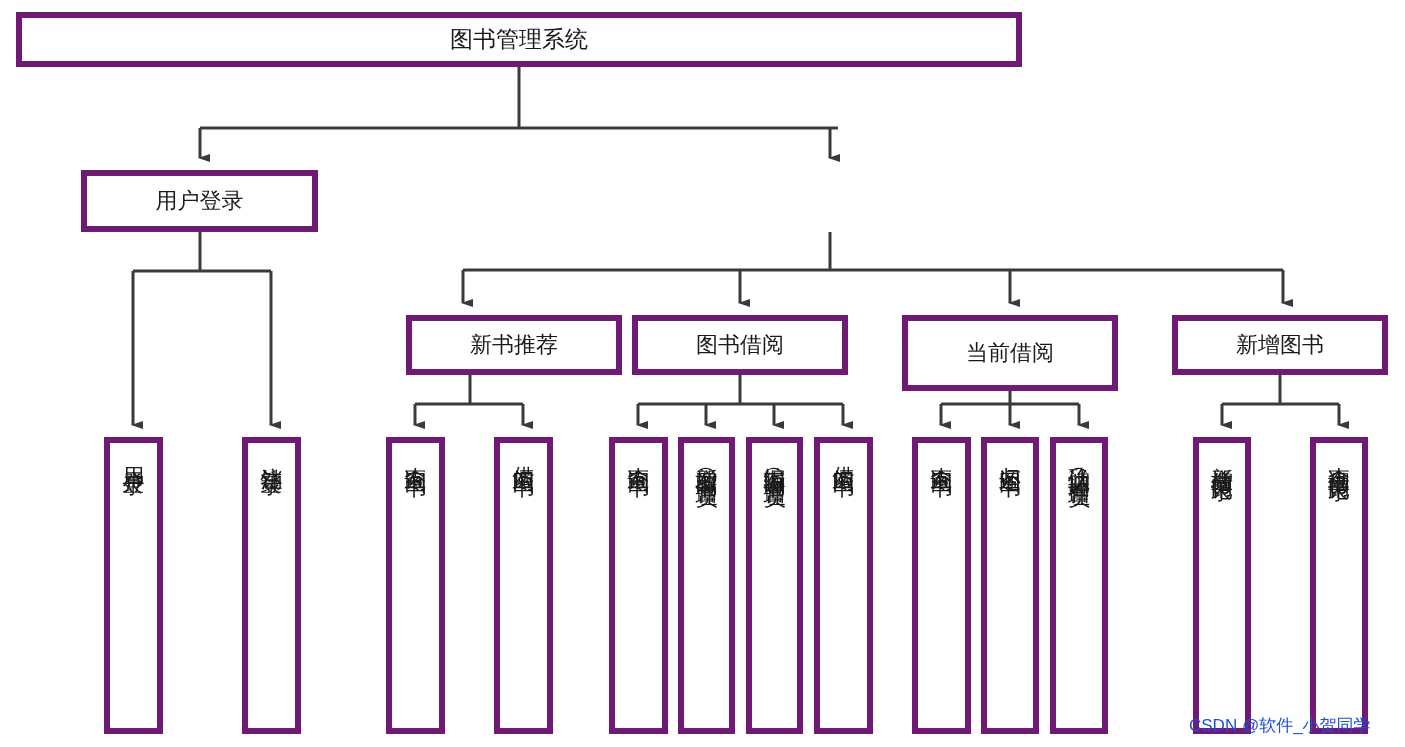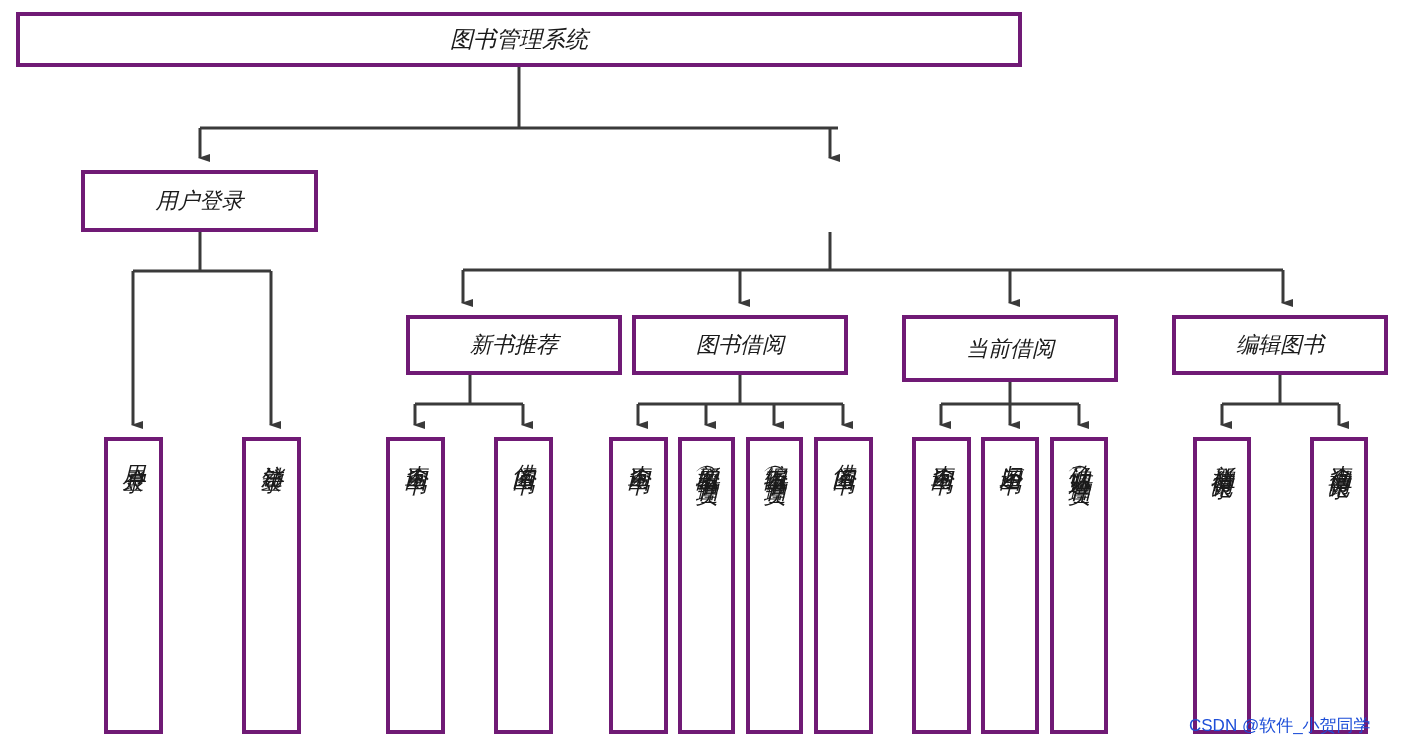--- a/index.html
+++ b/index.html
@@ -23,26 +23,25 @@
     position: absolute;
     left: 0;
     top: 0;
     width: 1405px;
     height: 747px;
   }
   .node {
     position: absolute;
     box-sizing: border-box;
     background: #ffffff;
-    border: 4px solid #701a75;
+    border: 6px solid #701a75;
     display: flex;
     align-items: center;
     justify-content: center;
     z-index: 2;
-    font-style: italic;
   }
   .node .label {
     color: #1a1a1a;
     text-align: center;
     line-height: 1.18;
     white-space: nowrap;
   }
   .node-root .label { font-size: 23px; }
   .node-l1 .label   { font-size: 22px; }
   .node-l2 .label   { font-size: 22px; }
@@ -135,26 +134,26 @@
 
 
   <div class="node node-l2" style="left:362px; top:315px; width:216px; height:60px;margin-left:44px;">
     <span class="label">新书推荐</span>
   </div>
 
   <div class="node node-l2" style="left:632px; top:315px; width:216px; height:60px;">
     <span class="label">图书借阅</span>
   </div>
 
-  <div class="node node-l2" style="left:902px; top:315px; width:216px; height:67px;">
+  <div class="node node-l2" style="left:902px; top:315px; width:216px; height:76px;">
     <span class="label">当前借阅</span>
   </div>
 
   <div class="node node-l2" style="left:1172px; top:315px; width:216px; height:60px;">
-    <span class="label">编辑图书</span>
+    <span class="label">新增图书</span>
   </div>
 
   <div class="node node-leaf" style="left:104px; top:437px; width:59px; height:297px;">
     <span class="label">用户登录</span>
   </div>
 
   <div class="node node-leaf" style="left:242px; top:437px; width:59px; height:297px;">
     <span class="label">注销登录</span>
   </div>
 

